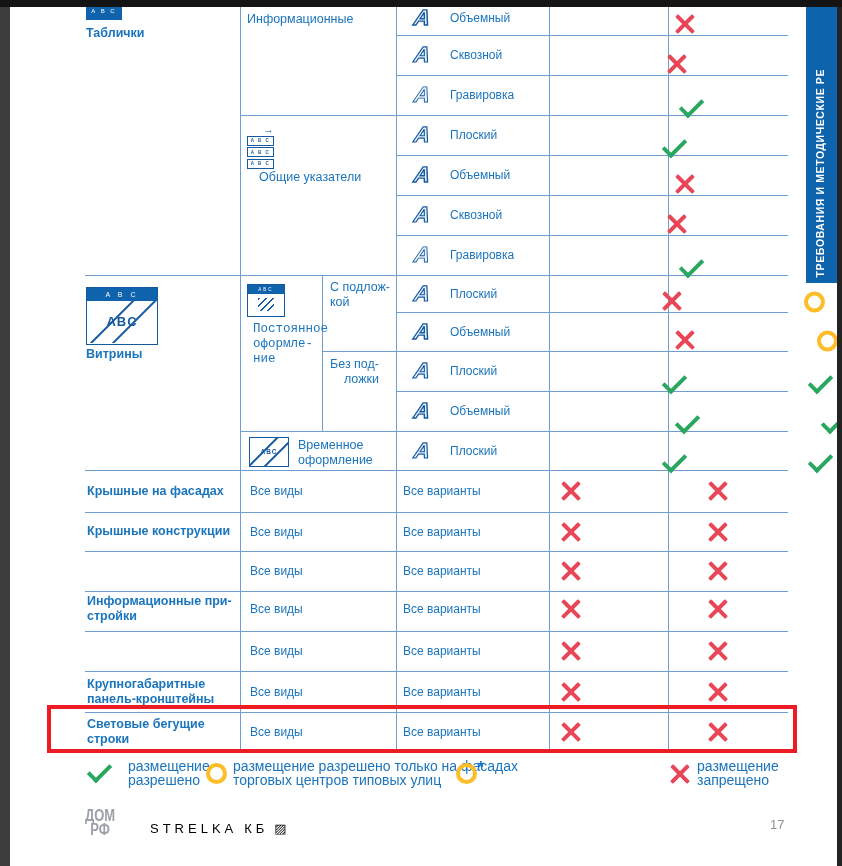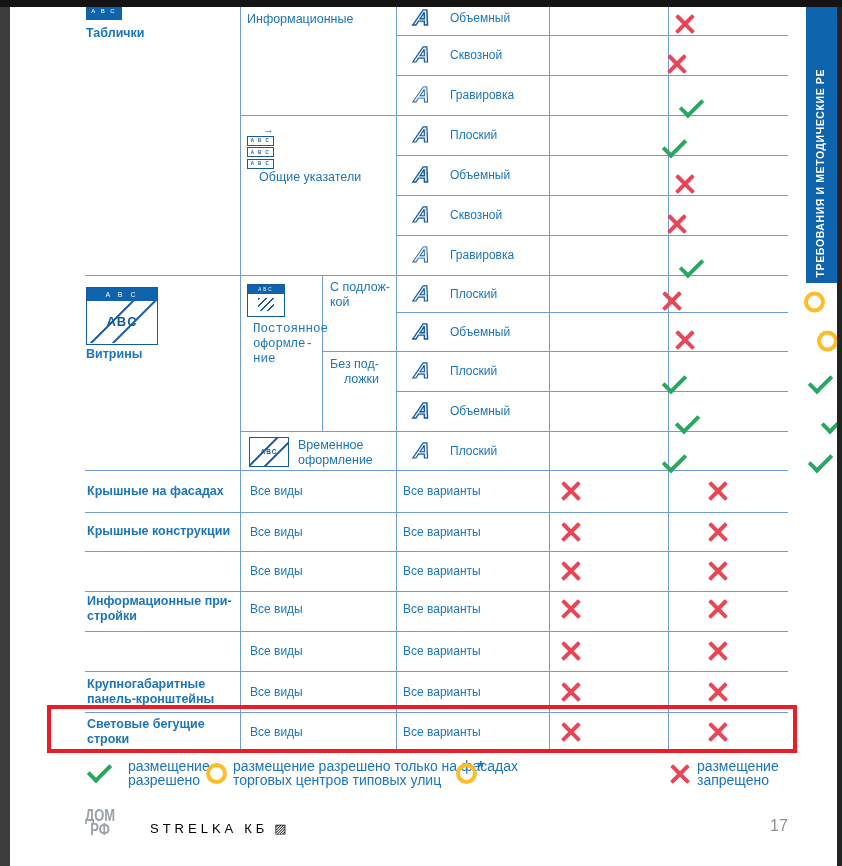--- a/index.html
+++ b/index.html
@@ -68,21 +68,21 @@
   
   .lmark{position:absolute;z-index:10;}
   .ltext{position:absolute;color:#1b75bc;font-size:14px;line-height:13.5px;white-space:pre-line;z-index:10;}
   
   .redrect{position:absolute;left:47px;top:705px;width:750px;height:48px;border:4px solid #ed1c24;z-index:30;box-sizing:border-box;}
   
   .domrf{position:absolute;left:85px;top:811px;color:#9aa1a8;font-weight:bold;font-size:13px;line-height:12px;
     letter-spacing:0;transform:scaleY(1.2);z-index:10;text-align:center;}
   .strelka{position:absolute;left:150px;top:821px;color:#000000;font-size:13px;letter-spacing:4px;z-index:10;}
   .smark{letter-spacing:0;margin-left:6px;}
-  .pagenum{position:absolute;left:770px;top:817px;color:#8d9298;font-size:16px;z-index:10;}
+  .pagenum{position:absolute;left:770px;top:817px;color:#8d9298;font-size:13px;z-index:10;}
 </style>
 </head>
 <body>
 
 <div class="stage">
 
   <div class="hl" style="left:396px;top:35px;width:392px;"></div>
   <div class="hl" style="left:396px;top:75px;width:392px;"></div>
   <div class="hl" style="left:240px;top:115px;width:548px;"></div>
   <div class="hl" style="left:396px;top:155px;width:392px;"></div>

